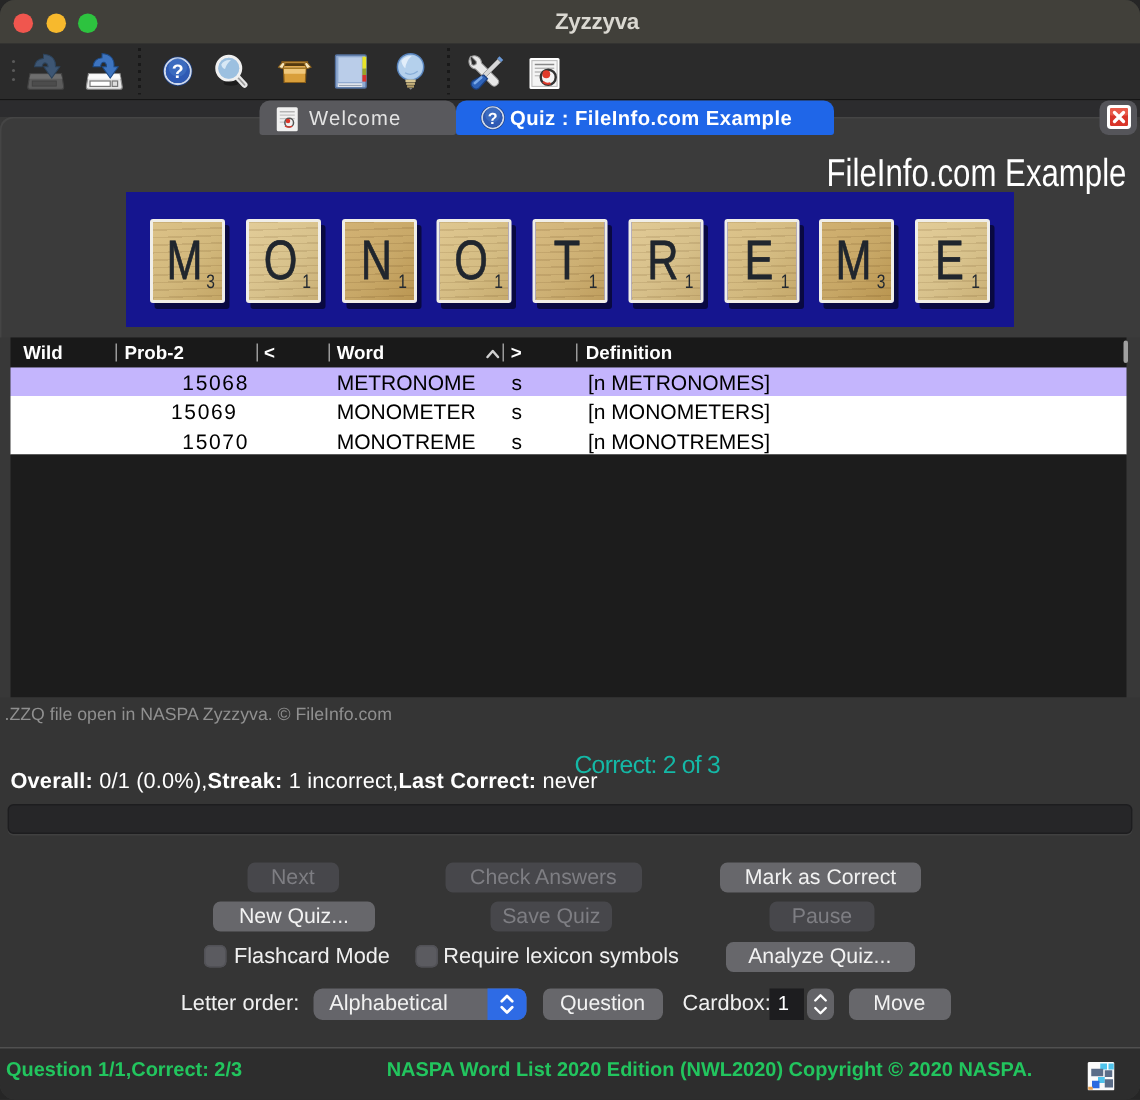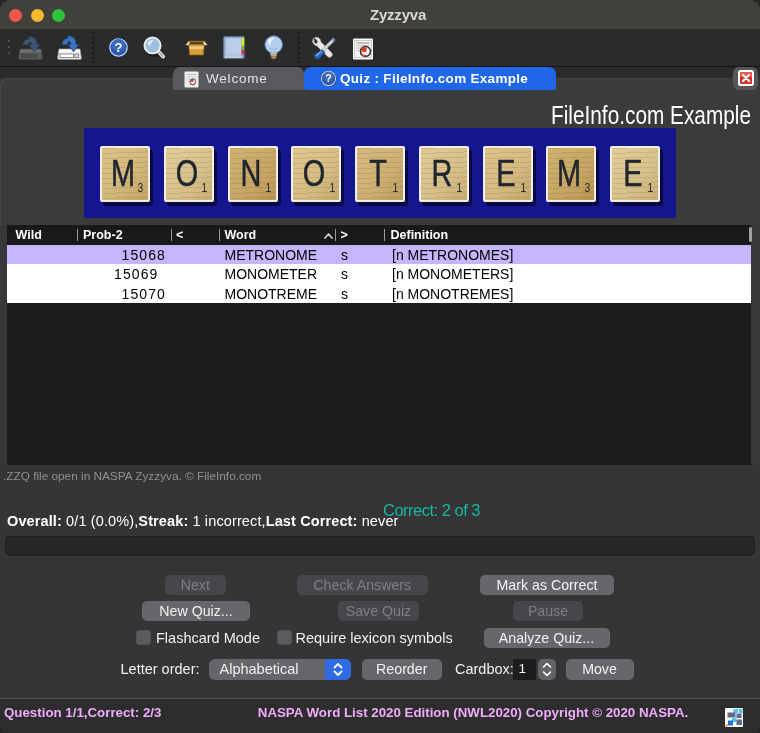--- a/index.html
+++ b/index.html
@@ -46,21 +46,21 @@
   #correct{left:383px;top:469px;font-size:16.5px;letter-spacing:-0.5px;color:#14b8a6;margin-top:32px;}
   #overall{left:7px;top:513px;font-size:14.5px;letter-spacing:0.12px;color:#fff;}
   #pbar{left:5px;top:536px;width:750px;height:20px;background:#262628;border:1px solid #1d1d1f;border-radius:4px;box-shadow:0 1px 0 rgba(255,255,255,0.06);}
   
   .btn{height:20px;border-radius:5px;font-size:14.2px;text-align:center;color:#f2f2f2;background:#67676b;line-height:20px;white-space:nowrap;}
   .btn.dis{background:#47474b;color:#7e7e83;}
   .cb{width:15px;height:15px;border-radius:4px;background:#5b5b60;box-shadow:inset 0 0 0 1px #515156;}
   .lbl{font-size:14.5px;color:#f0f0f0;white-space:nowrap;}
   
   #statusbar{left:0;top:698px;width:760px;height:35px;background:#2d2d2d;border-top:1px solid #505050;}
-  .sbtext{font-size:13.3px;font-weight:bold;color:#f0abfc;top:7px;white-space:nowrap;}
+  .sbtext{font-size:13.3px;font-weight:bold;color:#22c55e;top:7px;white-space:nowrap;}
 </style>
 </head>
 <body>
 <div id="win">
 
   <div class="abs" id="titlebar"></div>
   <div class="abs light" style="left:8.5px;background:#f0564e;"></div>
   <div class="abs light" style="left:30.5px;background:#f7b92d;"></div>
   <div class="abs light" style="left:52px;background:#2dc33f;"></div>
   <div class="abs" id="title">Zyzzyva</div>
@@ -263,38 +263,38 @@
   <div class="abs" id="pane-low"></div>
   <div class="abs" id="caption">.ZZQ file open in NASPA Zyzzyva. © FileInfo.com</div>
   <div class="abs" id="correct">Correct: 2 of 3</div>
   <div class="abs" id="overall"><b>Overall:</b> 0/1 (0.0%),<b>Streak:</b> 1 incorrect,<b>Last Correct:</b> never</div>
   <div class="abs" id="pbar"></div>
 
   <div class="abs btn dis" style="left:164.5px;top:574.5px;width:61.5px;">Next</div>
   <div class="abs btn" style="left:480px;top:574.5px;width:134px;">Mark as Correct</div>
   <div class="abs btn dis" style="left:296.5px;top:574.5px;width:131.5px;">Check Answers</div>
   <div class="abs btn" style="left:142px;top:600.5px;width:108px;">New Quiz...</div>
-  <div class="abs btn dis" style="left:338px;top:600.5px;width:81px;">Save Quiz</div>
+  <div class="abs btn dis" style="left:327px;top:600.5px;width:81px;">Save Quiz</div>
   <div class="abs btn dis" style="left:513px;top:600.5px;width:70px;">Pause</div>
   <div class="abs cb" style="left:136px;top:630px;"></div>
   <div class="abs lbl" style="left:156px;top:630px;">Flashcard Mode</div>
   <div class="abs cb" style="left:277px;top:630px;"></div>
   <div class="abs lbl" style="left:295.5px;top:630px;">Require lexicon symbols</div>
   <div class="abs btn" style="left:483.5px;top:627.5px;width:126px;">Analyze Quiz...</div>
 
   <div class="abs lbl" style="left:120.5px;top:661px;">Letter order:</div>
   <div class="abs" id="combo" style="left:209px;top:658.5px;width:142px;height:21px;background:#65656a;border-radius:6px;">
     <div class="abs lbl" style="left:10.5px;top:2.5px;">Alphabetical</div>
     <div class="abs" style="left:116px;top:0;width:26px;height:21px;background:#2e6be5;border-radius:0 6px 6px 0;"></div>
     <svg class="abs" style="left:120px;top:2px;" width="18" height="17" viewBox="0 0 18 17">
         <path d="M5.5 6.5 L9 3 L12.5 6.5" stroke="#fff" stroke-width="1.8" fill="none" stroke-linecap="round" stroke-linejoin="round"></path>
         <path d="M5.5 10.5 L9 14 L12.5 10.5" stroke="#fff" stroke-width="1.8" fill="none" stroke-linecap="round" stroke-linejoin="round"></path>
       </svg>
   </div>
-  <div class="abs btn" style="left:362px;top:658.5px;width:79.5px;height:21px;line-height:21px;">Reorder</div>
+  <div class="abs btn" style="left:362px;top:658.5px;width:79.5px;height:21px;line-height:21px;">Question</div>
   <div class="abs lbl" style="left:455px;top:661px;">Cardbox:</div>
   <div class="abs" style="left:512.5px;top:658.5px;width:23px;height:21px;background:#1d1d1f;">
       <span style="position:absolute;left:6px;top:2.5px;font-size:13.5px;color:#fff;">1</span>
     </div>
   <div class="abs" id="stepper" style="left:538px;top:658.5px;width:18px;height:21px;background:#636367;border-radius:5px;">
     <svg class="abs" style="left:3px;top:2px;" width="12" height="17" viewBox="0 0 12 17">
         <path d="M2.5 6 L6 2.5 L9.5 6" stroke="#fff" stroke-width="1.6" fill="none" stroke-linecap="round" stroke-linejoin="round"></path>
         <path d="M2.5 11 L6 14.5 L9.5 11" stroke="#fff" stroke-width="1.6" fill="none" stroke-linecap="round" stroke-linejoin="round"></path>
       </svg>
   </div>

